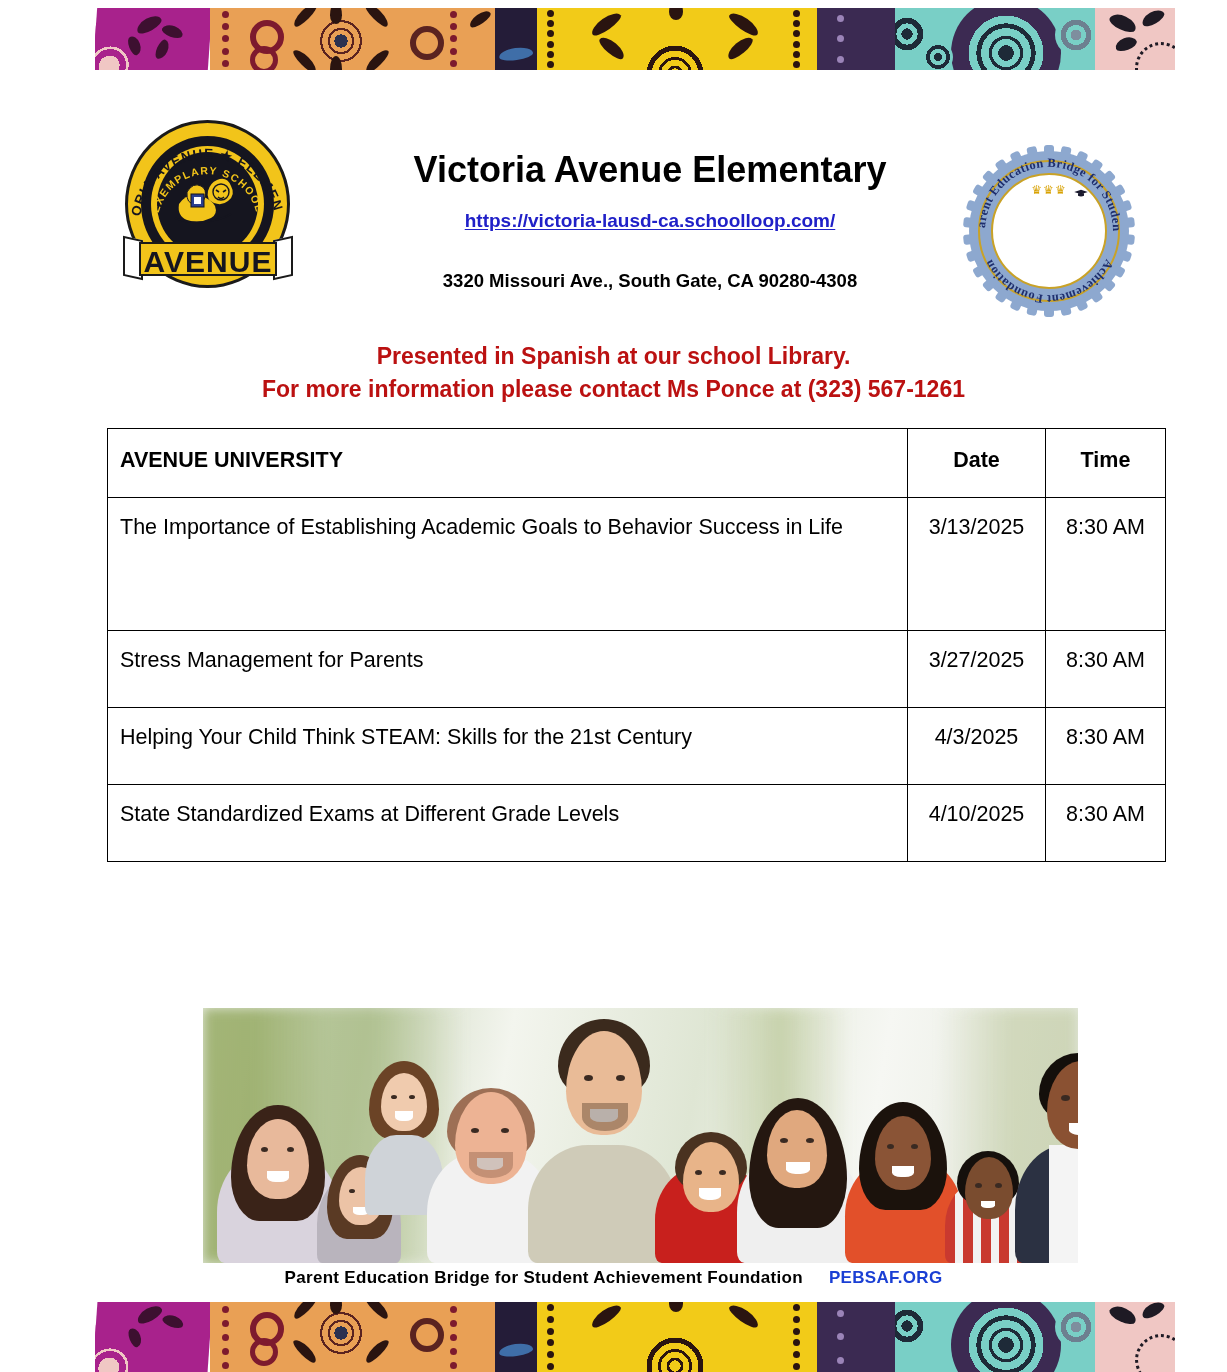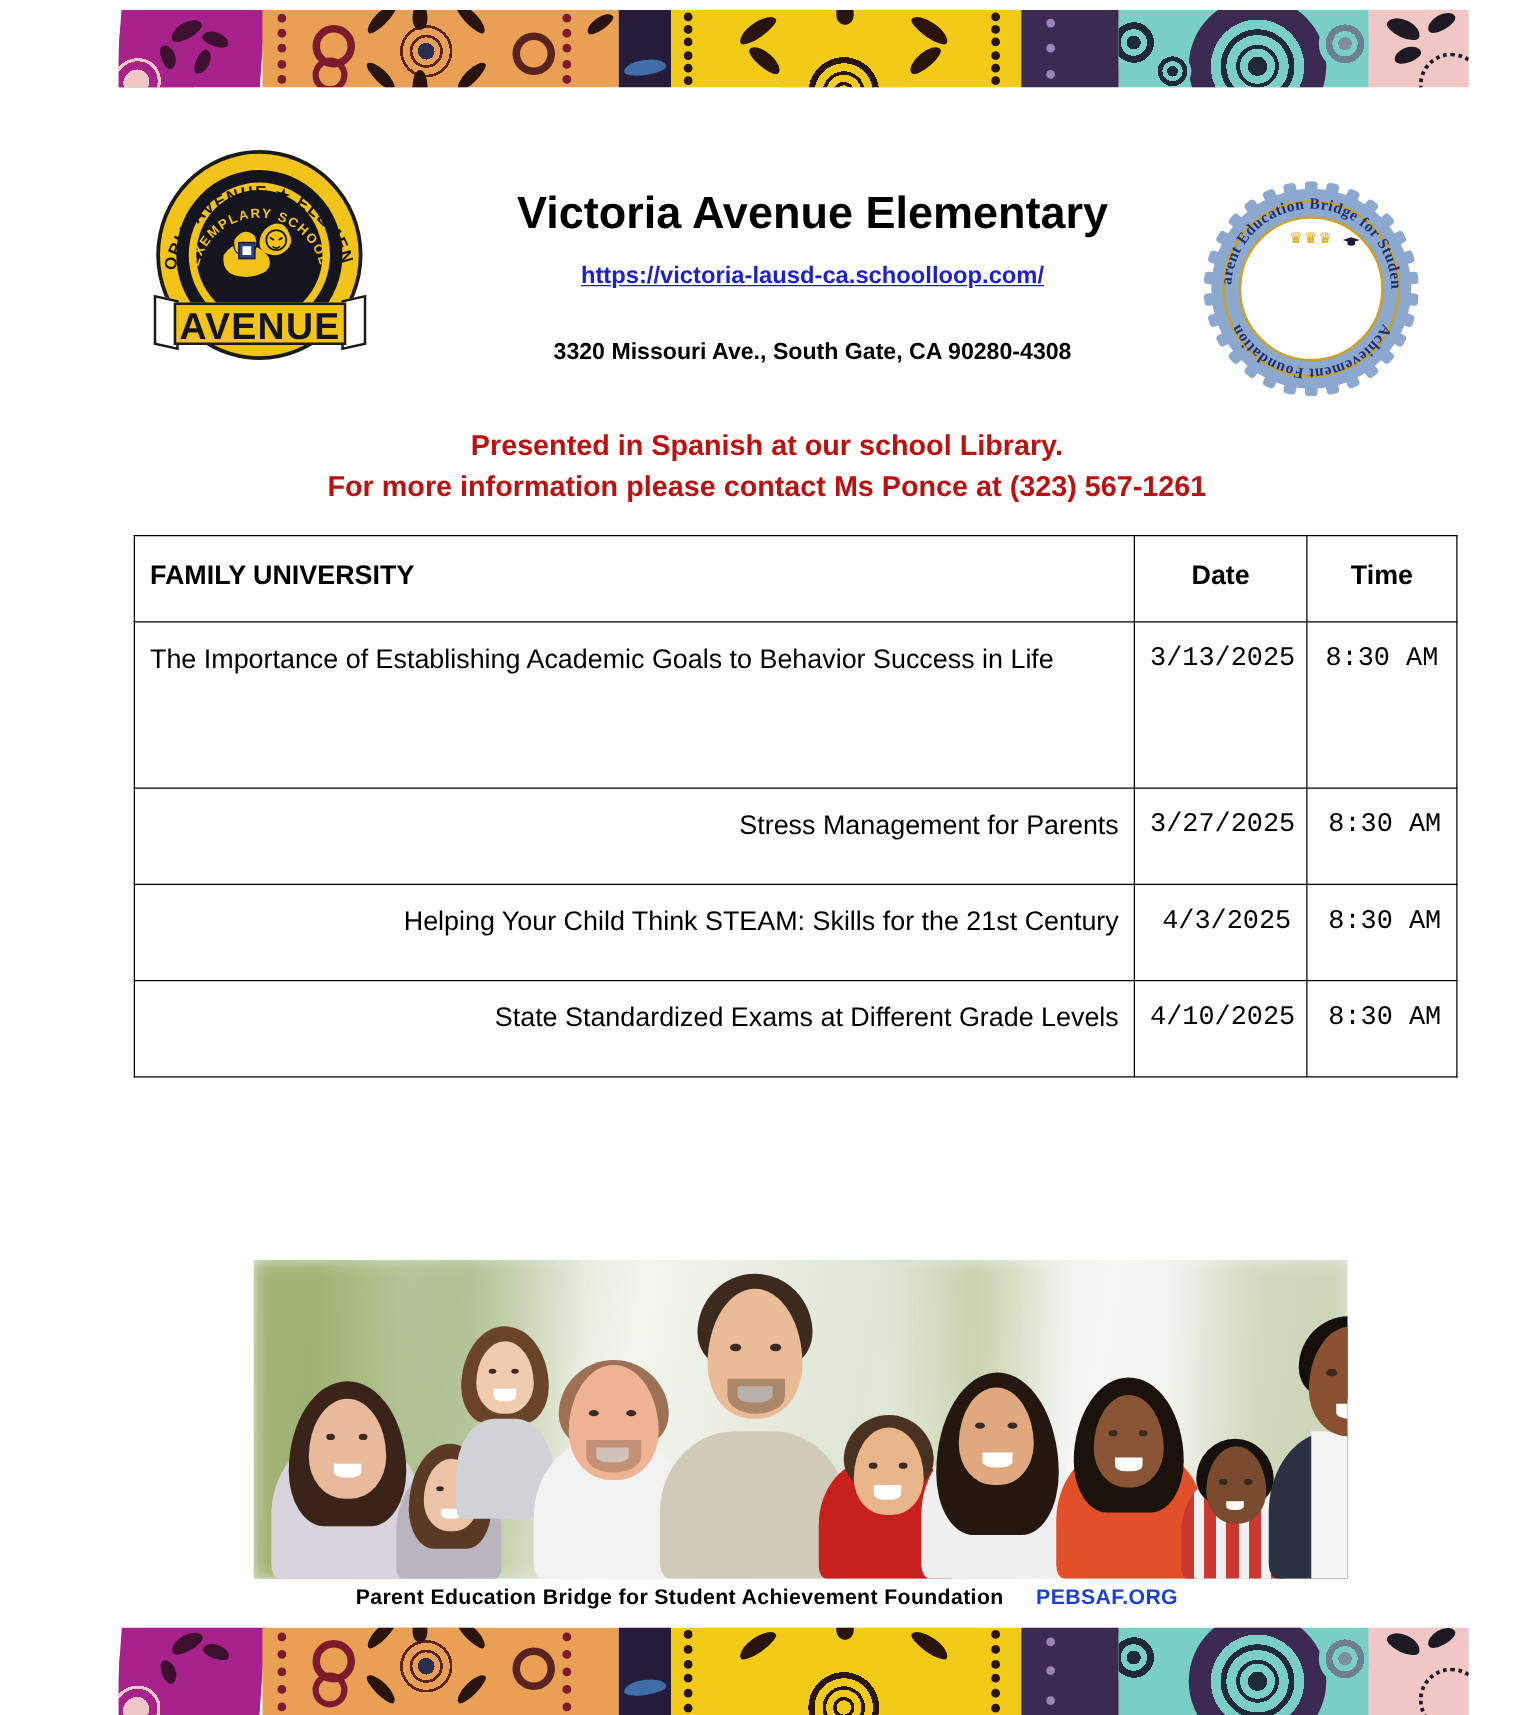--- a/index.html
+++ b/index.html
@@ -312,24 +312,23 @@
   table.schedule th.c-time {
     text-align: center;
   }
   col.c-topic { width: 800px; }
   col.c-date  { width: 138px; }
   col.c-time  { width: 120px; }
 
   td.c-date, td.c-time {
     text-align: center;
     white-space: nowrap;
-    font-family: Liberation Mono, monospace;
   }
   tr.tall td { height: 112px; }
-  tr.short td { height: 56px; text-align: right; }
+  tr.short td { height: 56px; }
 
   
   .photo {
     position: absolute;
     top: 1008px;
     left: 203px;
     width: 875px;
     height: 255px;
     overflow: hidden;
     background: linear-gradient(100deg,#e7ecdf 0%, #cfd9c0 18%, #f3f5ee 34%, #dfe6d4 55%, #f6f7f3 75%, #e3e8dc 100%);
@@ -598,21 +597,21 @@
 
   <div class="schedule-wrap">
     <table class="schedule">
       <colgroup>
         <col class="c-topic">
           <col class="c-date">
           <col class="c-time">
       </colgroup>
       <thead>
         <tr>
-          <th class="c-topic">FAMILY UNIVERSITY</th>
+          <th class="c-topic">AVENUE UNIVERSITY</th>
           <th class="c-date">Date</th>
           <th class="c-time">Time</th>
         </tr>
       </thead>
       <tbody>
         <tr class="tall">
           <td>The Importance of Establishing Academic Goals to Behavior Success in Life</td>
           <td class="c-date">3/13/2025</td>
           <td class="c-time">8:30 AM</td>
         </tr>

